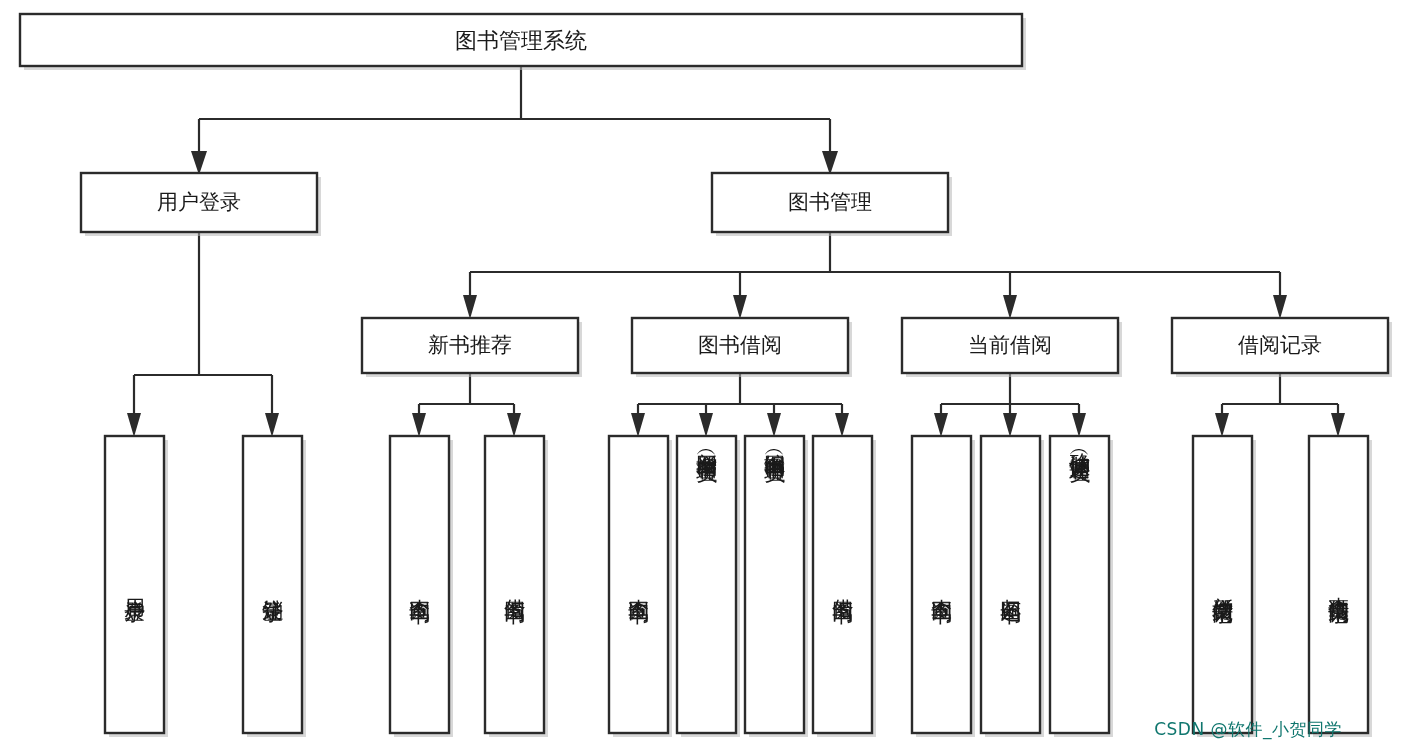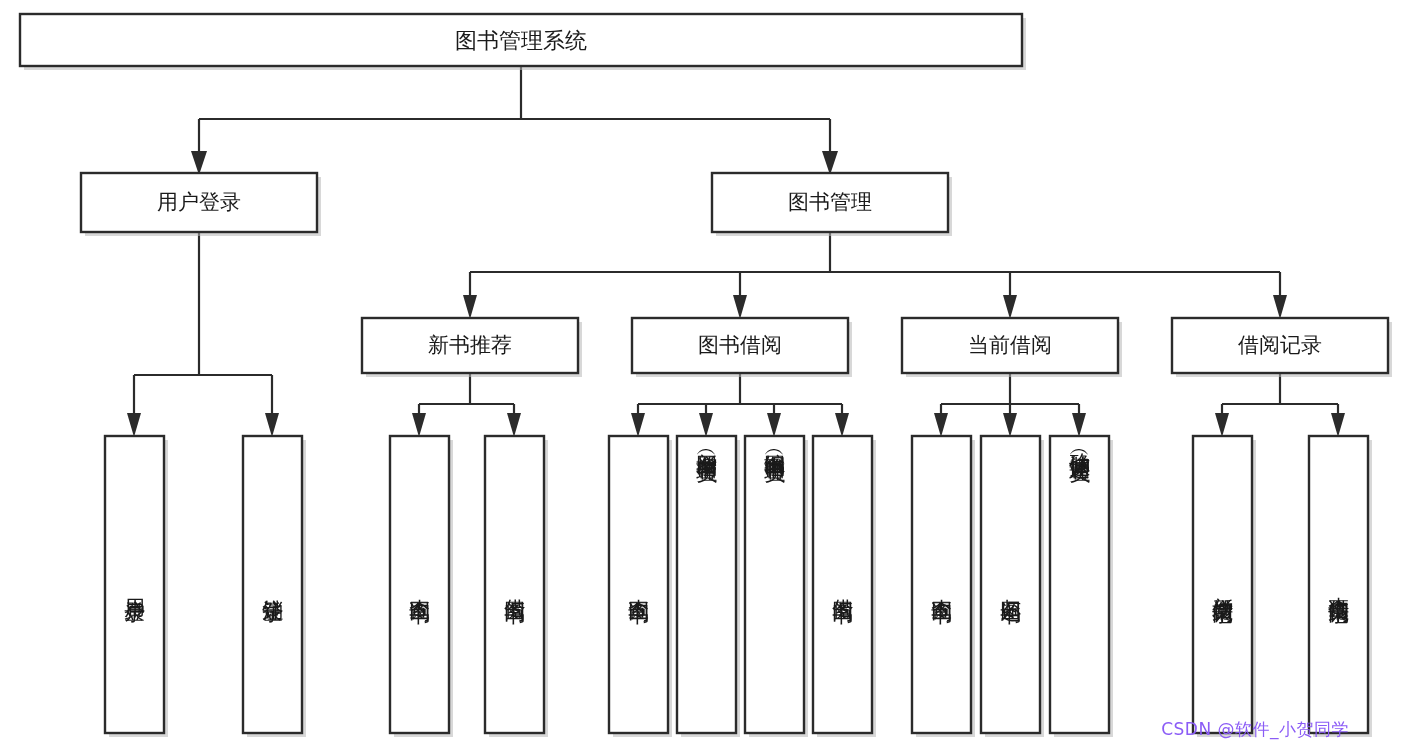--- a/index.html
+++ b/index.html
@@ -11,20 +11,21 @@
     width: 1405px;
     height: 747px;
     font-family: "DejaVu Sans", "Liberation Sans", sans-serif;
     overflow: hidden;
     position: relative;
   }
   #diagram-root {
     position: relative;
     width: 1353px;
     height: 747px;
+    padding-left: 9px;
   }
   svg.diagram-canvas {
     position: absolute;
     top: 0;
     left: 0;
     width: 1405px;
     height: 747px;
   }
   .node-rect {
     fill: #ffffff;
@@ -71,25 +72,25 @@
     font-family: "DejaVu Sans", "Liberation Sans", sans-serif;
     font-size: 21px;
     line-height: 1.08;
     letter-spacing: 1.5px;
     color: #1a1a1a;
     white-space: nowrap;
     text-align: center;
   }
   .watermark {
     position: absolute;
-    right: 4px;
+    right: 20px;
     bottom: 6px;
     font-family: "DejaVu Sans", "Liberation Sans", sans-serif;
     font-size: 17px;
-    color: #8b5cf6;
+    color: #0f766e;
     letter-spacing: 0.5px;
     white-space: nowrap;
   }
 </style>
 </head>
 <body>
 
 <div id="diagram-root">
 
   <svg class="diagram-canvas" viewBox="0 0 1405 747">

